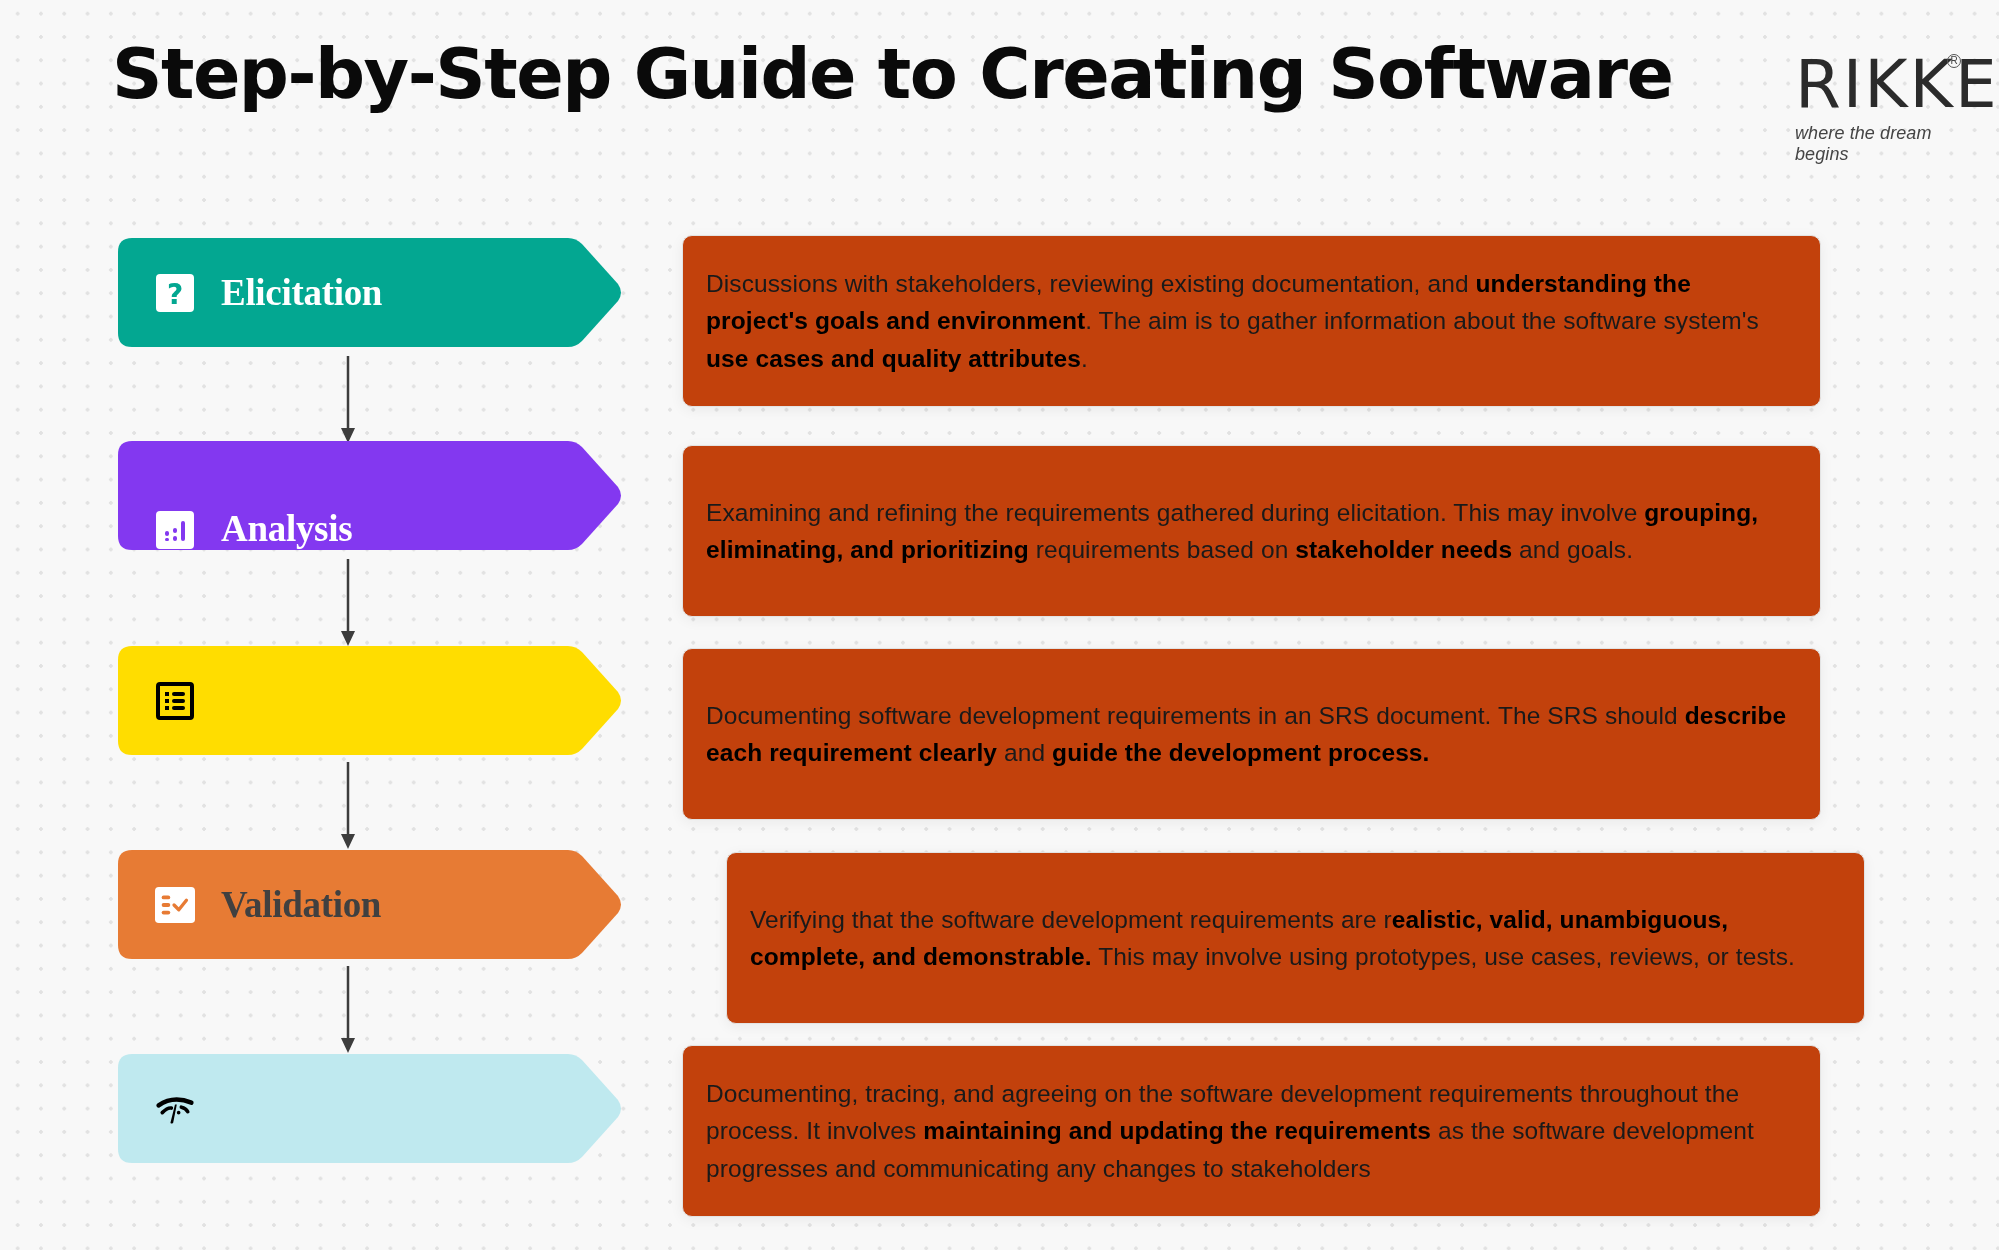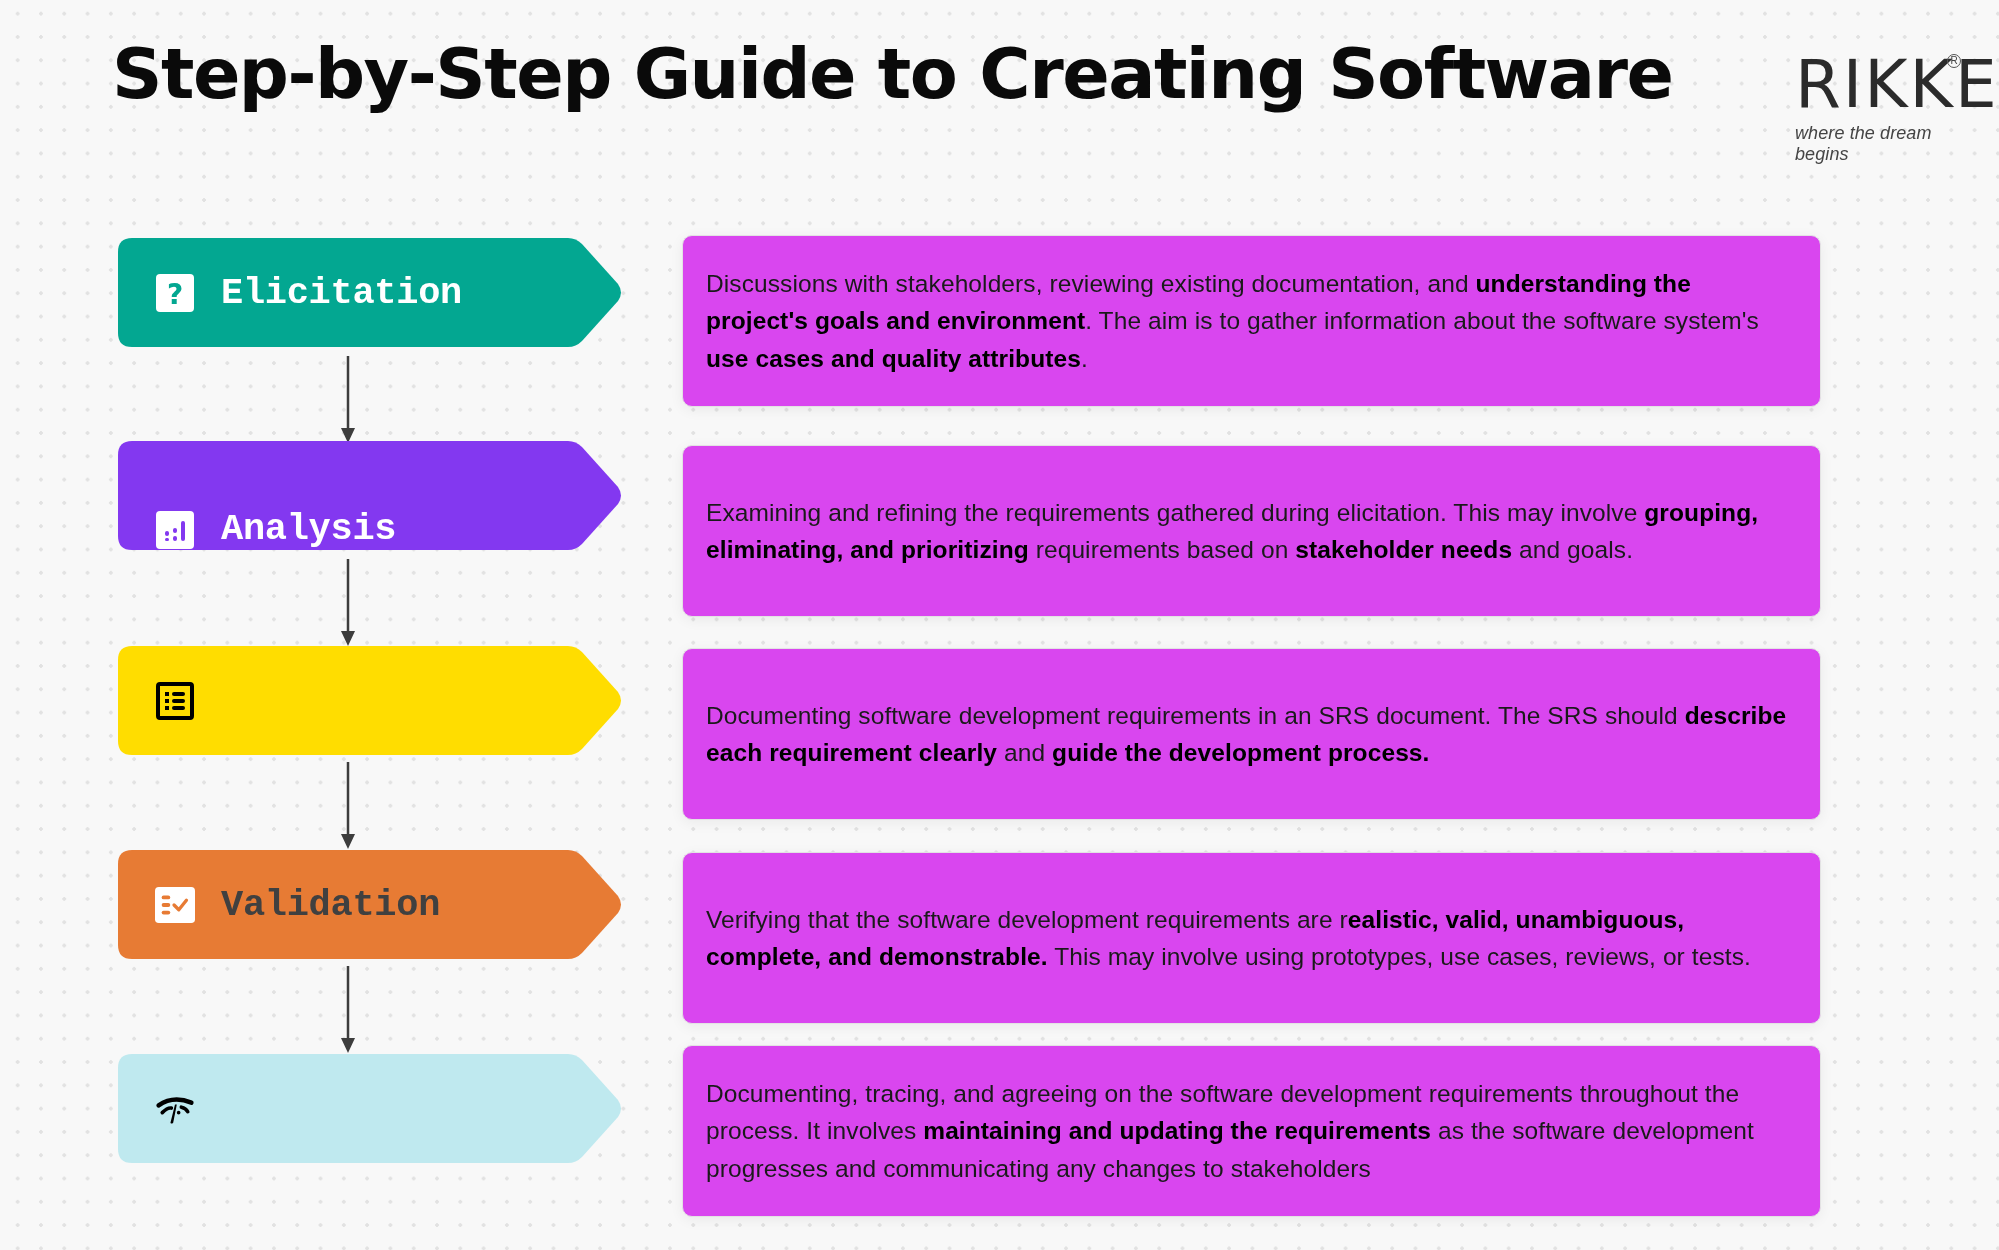--- a/index.html
+++ b/index.html
@@ -23,27 +23,27 @@
   .logo-tag { display:block; font-style: italic; font-size: 18px; color: #444; margin-top: 5px; letter-spacing: 0.1px; }
 
   .step {
     position: absolute; left: 118px; width: 504px; height: 109px;
     display: flex; align-items: center;
   }
   .step svg.shape { position: absolute; left: 0; top: 0; }
   .step .icon { position: relative; width: 40px; height: 40px; margin-left: 37px; display:flex; align-items:center; justify-content:center; }
   .step .label {
     position: relative; margin-left: 26px;
-    font-family: Liberation Mono, monospace; font-weight: bold; font-size: 37px; letter-spacing: -0.3px;
+    font-family: Liberation Serif, serif; font-weight: bold; font-size: 37px; letter-spacing: -0.3px;
   }
   .arrow { position: absolute; left: 341px; width: 14px; }
 
   .card {
     position: absolute; left: 682px; width: 1139px;
-    background: #d946ef; border: 1.5px solid #e3e3e3; border-radius: 10px;
+    background: #c2410c; border: 1.5px solid #e3e3e3; border-radius: 10px;
     box-shadow: 0 3px 14px rgba(0,0,0,0.06);
     box-sizing: border-box; padding: 0 26px 0 23px;
     display: flex; align-items: center;
   }
   .card p {
     margin: 0; font-size: 24.5px; line-height: 37.5px; color: #1a1a1a; letter-spacing: 0.1px;
   }
   .card b { font-weight: bold; color: #000; }
 </style>
 </head>
@@ -159,18 +159,18 @@
 
 <div class="card" style="top:235px; height:172px;">
   <p><span>Discussions with stakeholders, reviewing existing documentation, and </span><b>understanding the project's goals and environment</b><span>. The aim is to gather information about the software system's </span><b>use cases and quality attributes</b><span>.</span></p>
 </div>
 <div class="card" style="top:445px; height:172px;">
   <p><span>Examining and refining the requirements gathered during elicitation. This may involve </span><b>grouping, eliminating, and prioritizing</b><span> requirements based on </span><b>stakeholder needs</b><span> and goals.</span></p>
 </div>
 <div class="card" style="top:648px; height:172px;">
   <p><span>Documenting software development requirements in an SRS document. The SRS should </span><b>describe each requirement clearly</b><span> and </span><b>guide the development process.</b></p>
 </div>
-<div class="card" style="top:852px; height:172px;">
+<div class="card" style="top:852px; height:172px;margin-left:44px;">
   <p><span>Verifying that the software development requirements are r</span><b>ealistic, valid, unambiguous, complete, and demonstrable.</b><span> This may involve using prototypes, use cases, reviews, or tests.</span></p>
 </div>
 <div class="card" style="top:1045px; height:172px;">
   <p><span>Documenting, tracing, and agreeing on the software development requirements throughout the process. It involves </span><b>maintaining and updating the requirements</b><span> as the software development progresses and communicating any changes to stakeholders</span></p>
 </div>
 
 </body></html>

